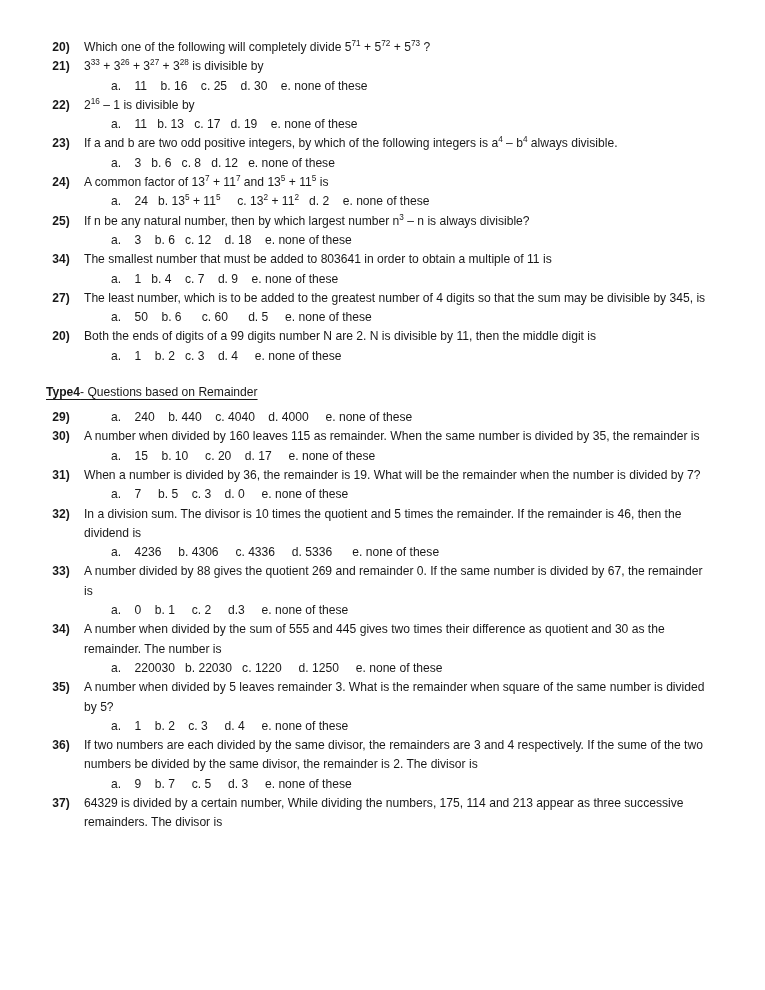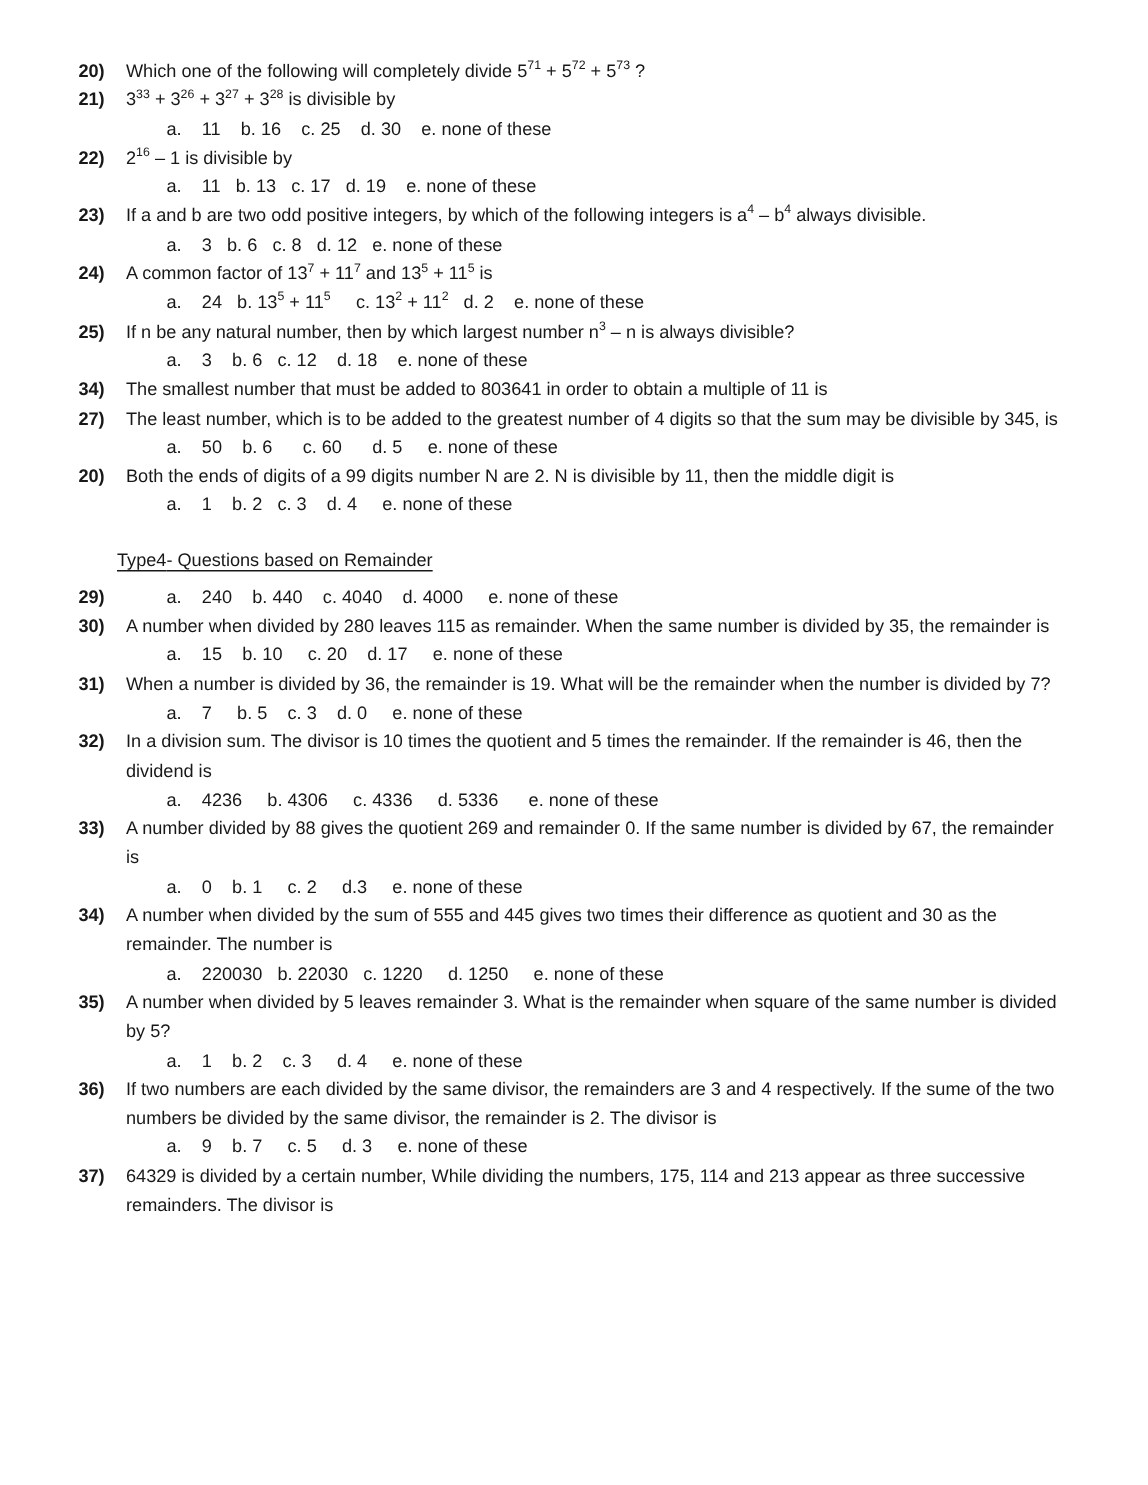--- a/index.html
+++ b/index.html
@@ -35,22 +35,21 @@
     margin: 17px 0 6px 0;
     padding: 0;
     font-size: 12.1px;
     line-height: 19px;
     font-weight: normal;
     text-decoration: underline;
     text-underline-offset: 2.5px;
     white-space: nowrap;
   }
   .section-heading .strong {
-    font-weight: normal;
-    margin-left: 32px;
+    font-weight: bold;
   }
 
   
   .qblock {
     position: relative;
     padding-left: 38px;
     margin: 0 0 0 0;
   }
   .qnum {
     position: absolute;
@@ -111,39 +110,40 @@
         <div class="opts">a.&nbsp;&nbsp;&nbsp; 24&nbsp;&nbsp; b. 13<sup>5</sup> + 11<sup>5</sup>&nbsp;&nbsp;&nbsp;&nbsp; c. 13<sup>2</sup> + 11<sup>2</sup>&nbsp;&nbsp; d. 2&nbsp;&nbsp;&nbsp; e. none of these</div>
       </div>
       <div class="qblock">
         <div class="qnum">25)</div>
         <div class="qtext">If n be any natural number, then by which largest number n<sup>3</sup> – n is always divisible?</div>
         <div class="opts">a.&nbsp;&nbsp;&nbsp; 3&nbsp;&nbsp;&nbsp; b. 6&nbsp;&nbsp; c. 12&nbsp;&nbsp;&nbsp; d. 18&nbsp;&nbsp;&nbsp; e. none of these</div>
       </div>
       <div class="qblock">
         <div class="qnum">34)</div>
         <div class="qtext">The smallest number that must be added to 803641 in order to obtain a multiple of 11 is</div>
+        <div class="opts">a.&nbsp;&nbsp;&nbsp; 1&nbsp;&nbsp; b. 4&nbsp;&nbsp;&nbsp; c. 7&nbsp;&nbsp;&nbsp; d. 9&nbsp;&nbsp;&nbsp; e. none of these</div>
       </div>
       <div class="qblock">
         <div class="qnum">27)</div>
         <div class="qtext">The least number, which is to be added to the greatest number of 4 digits so that the sum may be divisible by 345, is</div>
         <div class="opts">a.&nbsp;&nbsp;&nbsp; 50&nbsp;&nbsp;&nbsp; b. 6&nbsp;&nbsp;&nbsp;&nbsp;&nbsp; c. 60&nbsp;&nbsp;&nbsp;&nbsp;&nbsp; d. 5&nbsp;&nbsp;&nbsp;&nbsp; e. none of these</div>
       </div>
       <div class="qblock">
         <div class="qnum">20)</div>
         <div class="qtext">Both the ends of digits of a 99 digits number N are 2. N is divisible by 11, then the middle digit is</div>
         <div class="opts">a.&nbsp;&nbsp;&nbsp; 1&nbsp;&nbsp;&nbsp; b. 2&nbsp;&nbsp; c. 3&nbsp;&nbsp;&nbsp; d. 4&nbsp;&nbsp;&nbsp;&nbsp; e. none of these</div>
       </div>
       <div class="section-heading"><span class="strong">Type4</span><span>- Questions based on Remainder</span></div>
       <div class="qblock">
         <div class="qnum">29)</div>
         <div class="opts">a.&nbsp;&nbsp;&nbsp; 240&nbsp;&nbsp;&nbsp; b. 440&nbsp;&nbsp;&nbsp; c. 4040&nbsp;&nbsp;&nbsp; d. 4000&nbsp;&nbsp;&nbsp;&nbsp; e. none of these</div>
       </div>
       <div class="qblock">
         <div class="qnum">30)</div>
-        <div class="qtext">A number when divided by 280 leaves 115 as remainder. When the same number is divided by 35, the remainder is</div>
+        <div class="qtext">A number when divided by 160 leaves 115 as remainder. When the same number is divided by 35, the remainder is</div>
         <div class="opts">a.&nbsp;&nbsp;&nbsp; 15&nbsp;&nbsp;&nbsp; b. 10&nbsp;&nbsp;&nbsp;&nbsp; c. 20&nbsp;&nbsp;&nbsp; d. 17&nbsp;&nbsp;&nbsp;&nbsp; e. none of these</div>
       </div>
       <div class="qblock">
         <div class="qnum">31)</div>
         <div class="qtext">When a number is divided by 36, the remainder is 19. What will be the remainder when the number is divided by 7?</div>
         <div class="opts">a.&nbsp;&nbsp;&nbsp; 7&nbsp;&nbsp;&nbsp;&nbsp; b. 5&nbsp;&nbsp;&nbsp; c. 3&nbsp;&nbsp;&nbsp; d. 0&nbsp;&nbsp;&nbsp;&nbsp; e. none of these</div>
       </div>
       <div class="qblock">
         <div class="qnum">32)</div>
         <div class="qtext">In a division sum. The divisor is 10 times the quotient and 5 times the remainder. If the remainder is 46, then the dividend is</div>

